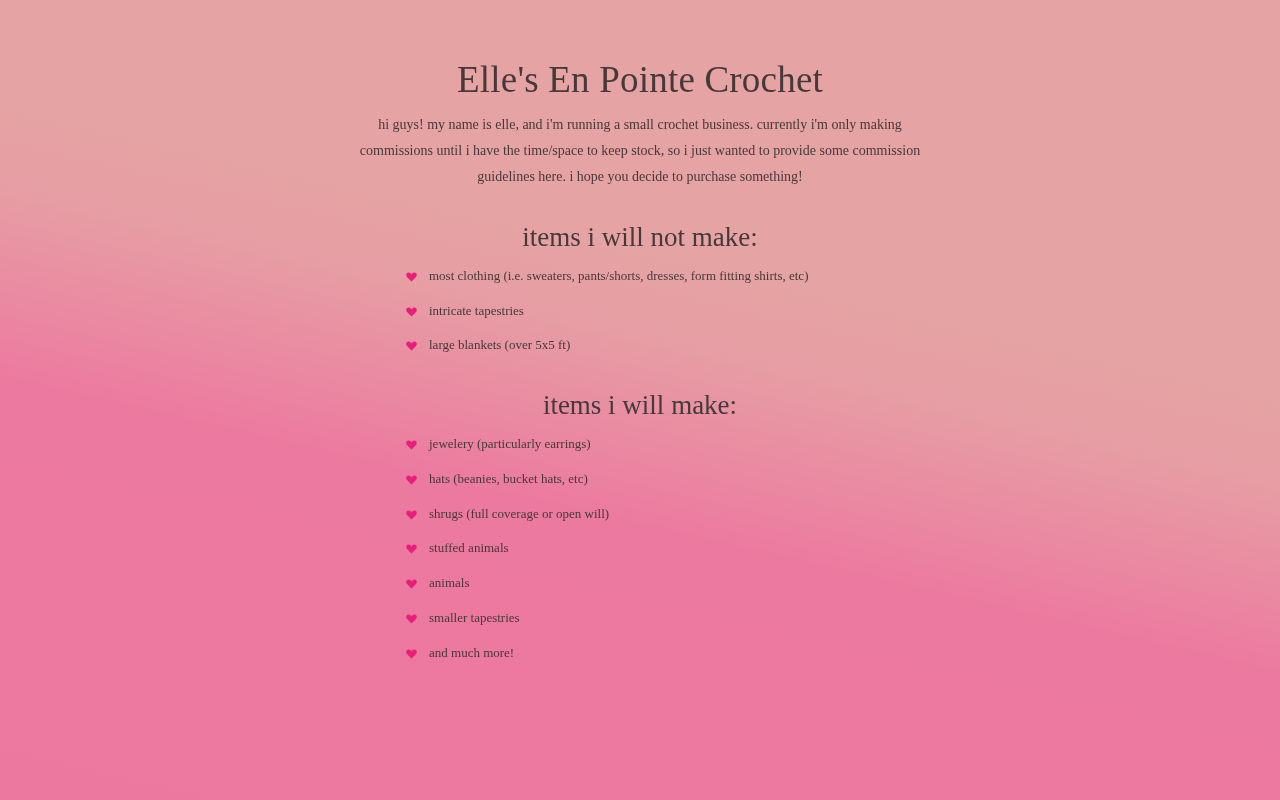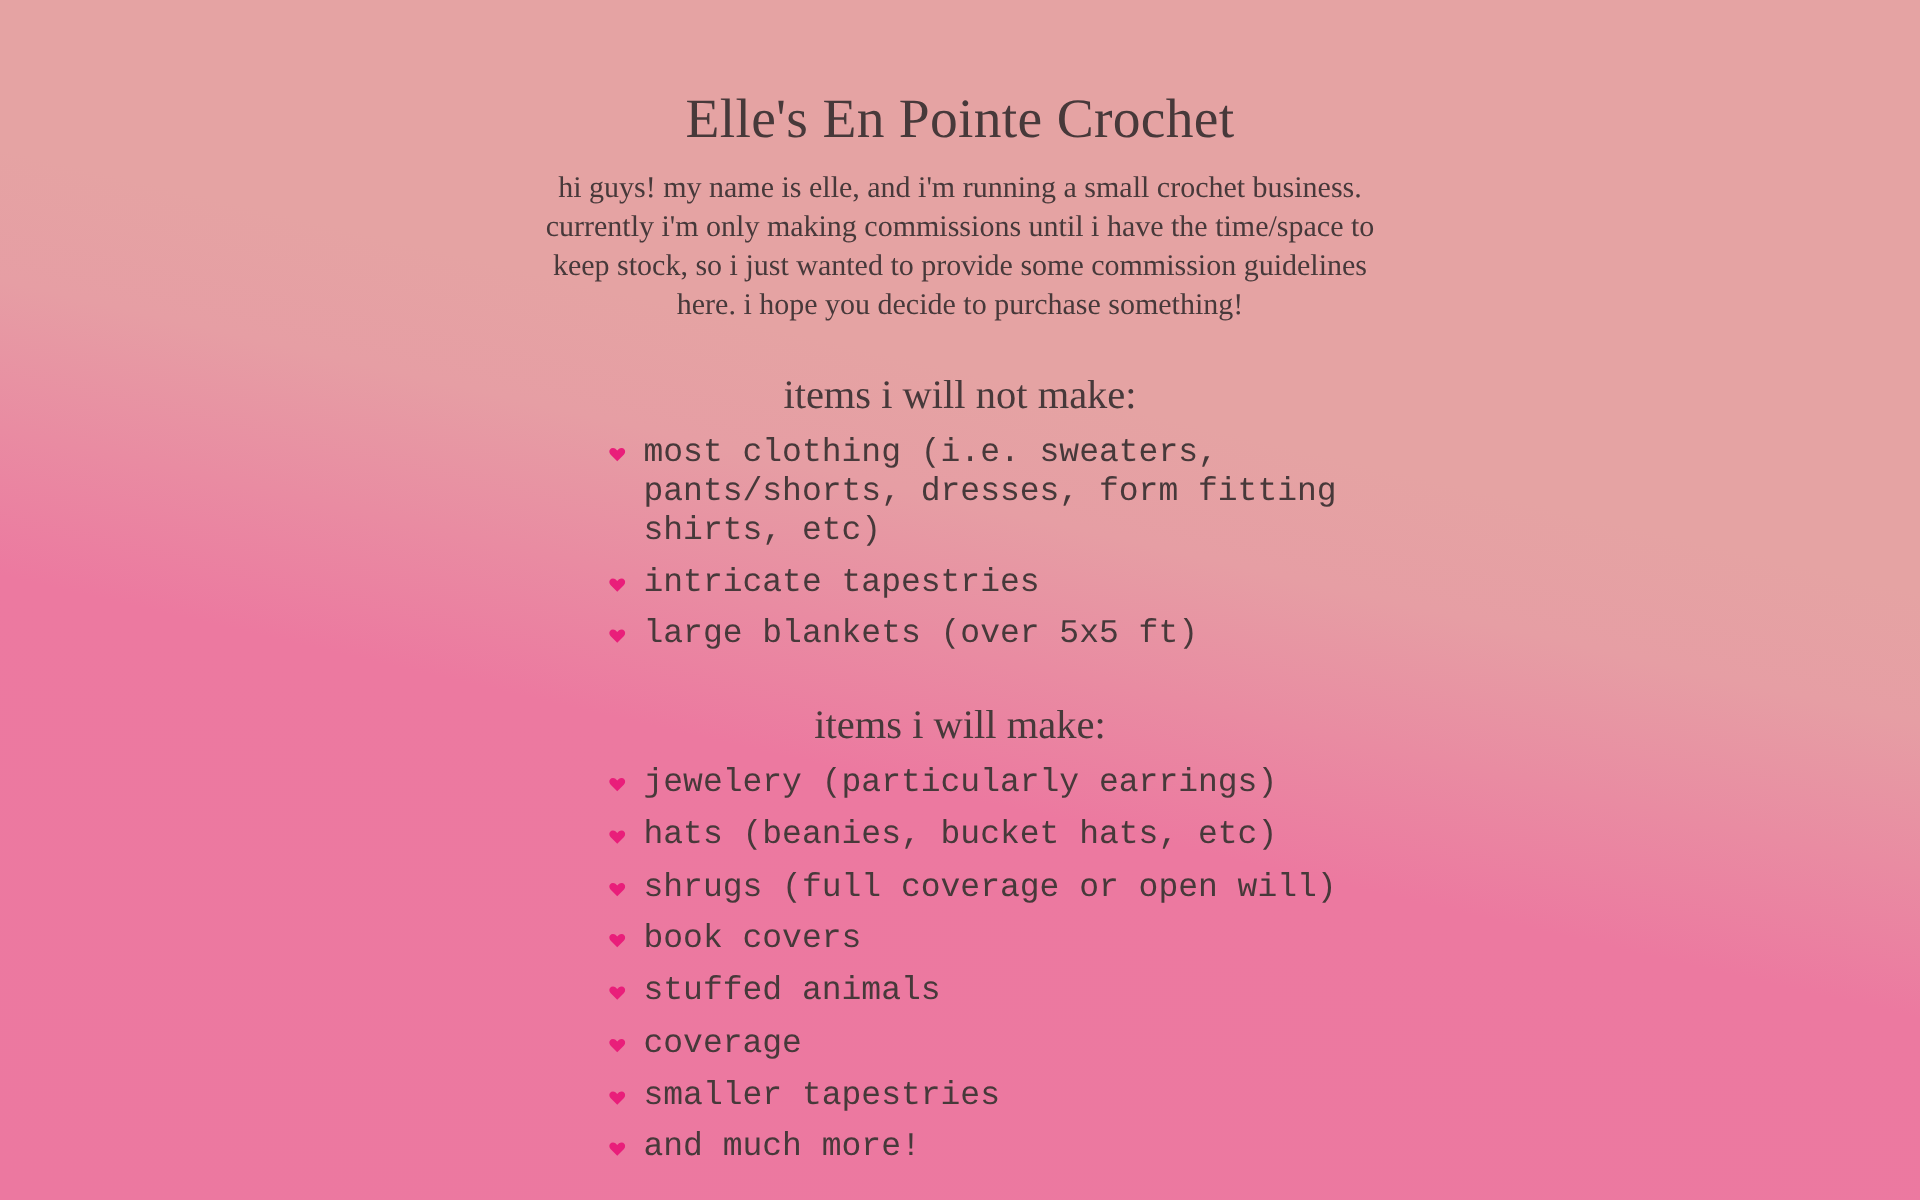--- a/index.html
+++ b/index.html
@@ -33,35 +33,35 @@
       font-family: "Liberation Serif", "DejaVu Serif", serif;
       font-weight: normal;
       font-size: 27px;
       line-height: 34px;
     }
     h2.sub { margin-top: 17px; }
     h2.sec { margin-top: 30px; }
     p.intro {
       margin: 10px 0 0 0;
       font-family: "Liberation Serif", "DejaVu Serif", serif;
-      font-size: 20px;
+      font-size: 14px;
       line-height: 26px;
       padding: 0 8px;
     }
     ul {
       list-style: none;
       margin: 9px 0 0 0;
       padding: 0 0 0 60px;
       text-align: left;
     }
     li {
       position: relative;
       padding-left: 29px;
-      font-family: Liberation Mono, monospace;
-      font-size: 22px;
+      font-family: Liberation Serif, serif;
+      font-size: 13px;
       line-height: 26px;
       margin-bottom: 8.7px;
       padding-right: 30px;
     }
     .heart {
       position: absolute;
       left: 6px;
       top: 9px;
       width: 11px;
       height: 10px;
@@ -128,37 +128,29 @@
           </svg>
         </span>
       <span>shrugs (full coverage or open will)</span>
     </li>
     <li>
       <span class="heart">
           <svg width="11" height="10" viewBox="0 0 11 10">
             <path d="M5.5 9.5 L1 5 C-0.5 3.5 0.2 0.6 2.6 0.6 C3.9 0.6 4.9 1.5 5.5 2.4 C6.1 1.5 7.1 0.6 8.4 0.6 C10.8 0.6 11.5 3.5 10 5 Z" fill="#e91e7a"></path>
           </svg>
         </span>
-      <span>book covers</span>
-    </li>
-    <li>
-      <span class="heart">
-          <svg width="11" height="10" viewBox="0 0 11 10">
-            <path d="M5.5 9.5 L1 5 C-0.5 3.5 0.2 0.6 2.6 0.6 C3.9 0.6 4.9 1.5 5.5 2.4 C6.1 1.5 7.1 0.6 8.4 0.6 C10.8 0.6 11.5 3.5 10 5 Z" fill="#e91e7a"></path>
-          </svg>
-        </span>
       <span>stuffed animals</span>
     </li>
     <li>
       <span class="heart">
           <svg width="11" height="10" viewBox="0 0 11 10">
             <path d="M5.5 9.5 L1 5 C-0.5 3.5 0.2 0.6 2.6 0.6 C3.9 0.6 4.9 1.5 5.5 2.4 C6.1 1.5 7.1 0.6 8.4 0.6 C10.8 0.6 11.5 3.5 10 5 Z" fill="#e91e7a"></path>
           </svg>
         </span>
-      <span>coverage</span>
+      <span>animals</span>
     </li>
     <li>
       <span class="heart">
           <svg width="11" height="10" viewBox="0 0 11 10">
             <path d="M5.5 9.5 L1 5 C-0.5 3.5 0.2 0.6 2.6 0.6 C3.9 0.6 4.9 1.5 5.5 2.4 C6.1 1.5 7.1 0.6 8.4 0.6 C10.8 0.6 11.5 3.5 10 5 Z" fill="#e91e7a"></path>
           </svg>
         </span>
       <span>smaller tapestries</span>
     </li>
     <li>

